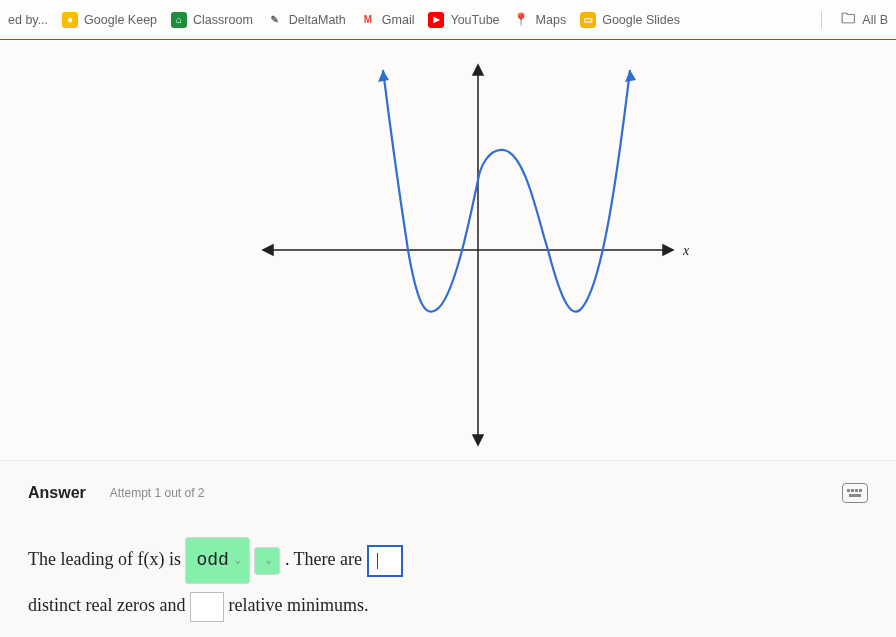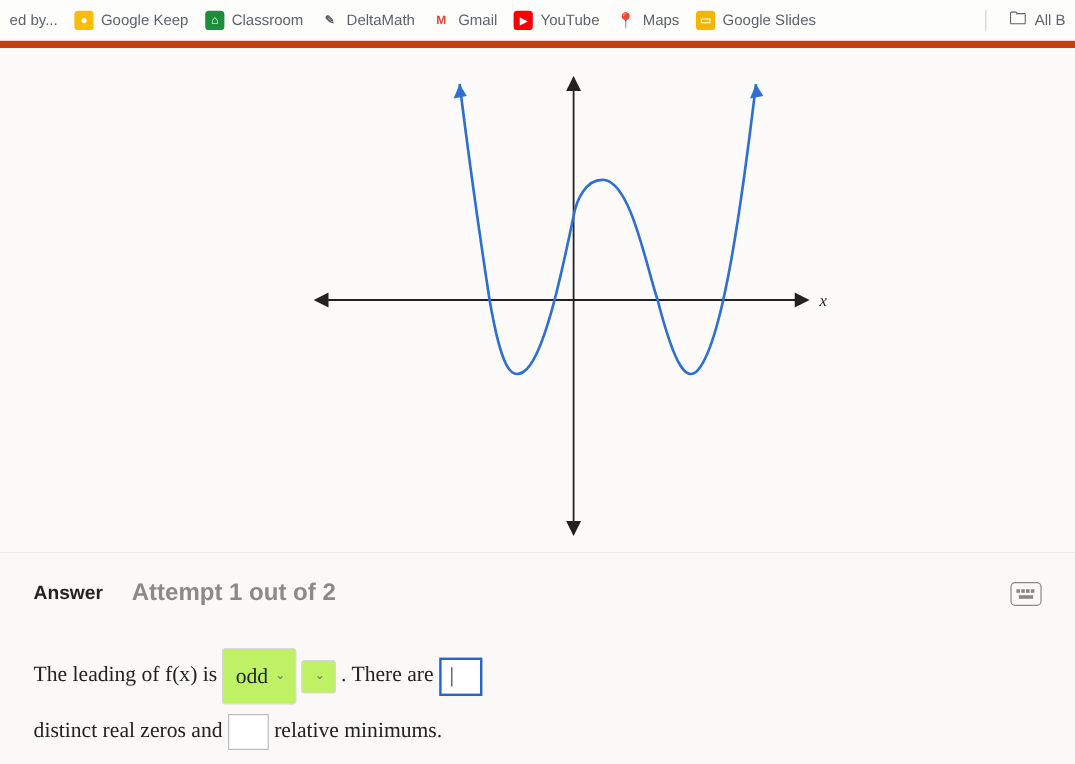--- a/index.html
+++ b/index.html
@@ -14,21 +14,21 @@
 }
 .bookmarks {
   display: flex;
   align-items: center;
   gap: 14px;
   height: 40px;
   padding: 0 8px;
   font-size: 12.5px;
   color: #5f6368;
   background: #fdfdfc;
-  border-bottom: 6px solid #c2410c;
+  border-bottom: 1px solid #c2410c;
   white-space: nowrap;
 }
 .bookmarks .bm {
   display: flex;
   align-items: center;
   gap: 6px;
   cursor: pointer;
 }
 .bm-icon {
   width: 16px;
@@ -66,23 +66,22 @@
   align-items: center;
   gap: 24px;
   margin-bottom: 34px;
 }
 .answer-label {
   font-weight: bold;
   font-size: 16px;
   color: #222;
 }
 .attempt {
-  font-size: 20px;
+  font-size: 12px;
   color: #8a8a8a;
-  font-weight: bold;
 }
 .keyboard-icon {
   margin-left: auto;
   width: 26px;
   height: 20px;
   border: 1.5px solid #888;
   border-radius: 4px;
   display: flex;
   align-items: center;
   justify-content: center;
@@ -93,25 +92,25 @@
 .sentence {
   font-size: 18px;
   line-height: 2.4;
   font-family: Georgia, "Times New Roman", serif;
   color: #222;
 }
 .dropdown {
   display: inline-flex;
   align-items: center;
   gap: 6px;
-  background: #bef264;
+  background: #86efac;
   border: 1px solid #d8d7d5;
   border-radius: 3px;
   padding: 1px 8px 1px 10px;
-  font-family: Liberation Serif, serif;
+  font-family: Liberation Mono, monospace;
   font-size: 18px;
   cursor: pointer;
   vertical-align: middle;
 }
 .dropdown .chev {
   font-size: 10px;
   color: #777;
 }
 .num-input {
   display: inline-block;

